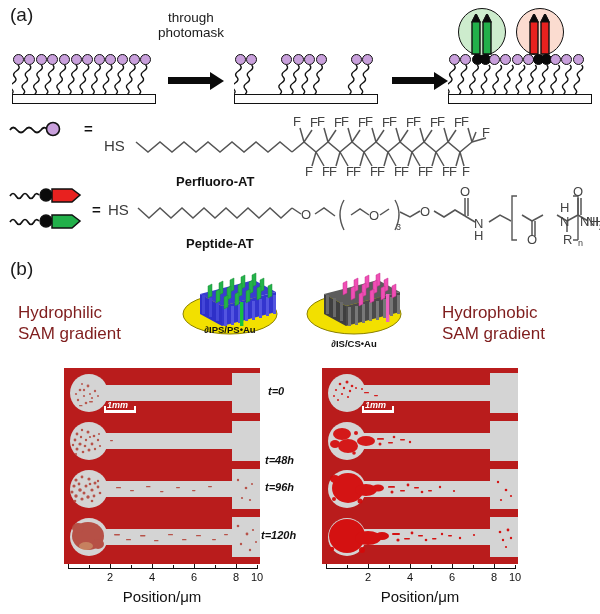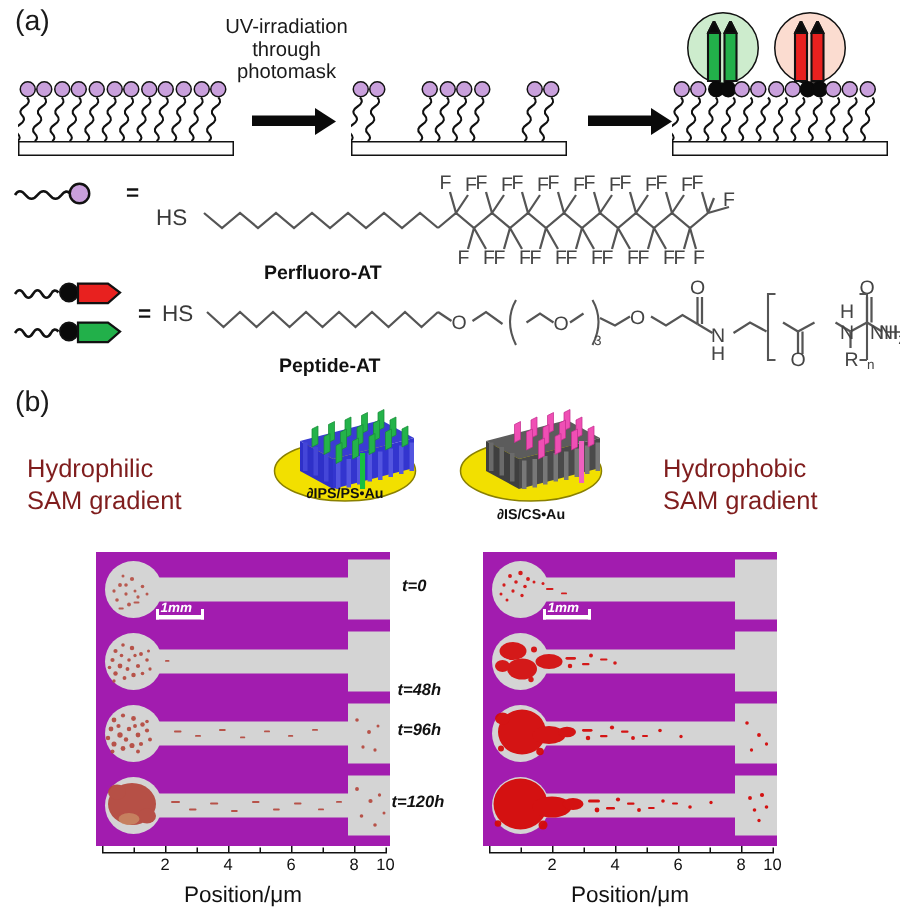--- a/index.html
+++ b/index.html
@@ -36,42 +36,41 @@
   
   .spot{position:absolute;border-radius:50%;border:1.8px solid #111;box-sizing:border-box;}
   .spot.green{background:#cdeccd;}
   .spot.red{background:#fbdcd0;}
 
   
   .pep{position:absolute;}
   .eq{position:absolute;font-size:15px;font-weight:bold;color:#111;}
 
   
-  .micro{position:absolute;background:#a21caf;overflow:hidden;}
+  .micro{position:absolute;background:#b91c1c;overflow:hidden;}
   .chan{position:absolute;}
   .chan .bar{position:absolute;background:#d4d4d4;}
   .chan .disc{position:absolute;background:#d4d4d4;border-radius:50%;}
   .chan .pad{position:absolute;background:#d4d4d4;}
   .scalebar{position:absolute;background:#ffffff;height:3px;}
   .scalebar-cap{position:absolute;background:#ffffff;width:2px;height:7px;}
   .scale-txt{position:absolute;color:#fff;font-size:9px;font-weight:bold;font-style:italic;}
 
   
   .axis-line{position:absolute;background:#111;height:1.4px;}
   .tick{position:absolute;background:#111;width:1.2px;}
 </style>
 </head>
 <body>
 
 <div class="fig">
 
   <div class="abs panel-letter" style="left:10px;top:4px;">(a)</div>
 
   <div class="abs step-label" style="left:128px;top:10px;width:126px;">
-    <div>UV-irradiation</div>
     <div>through</div>
     <div>photomask</div>
   </div>
 
 
   <div class="abs" style="left:12px;top:52px;width:146px;height:52px;">
     <div class="plate" style="left:0px;top:42px;width:142px;height:8px;"></div>
     <svg width="146" height="52" style="position:absolute;left:0;top:0;">
       <g stroke="#111" stroke-width="1.5" fill="none">
         <path d="M6,14 l0,0"></path>

